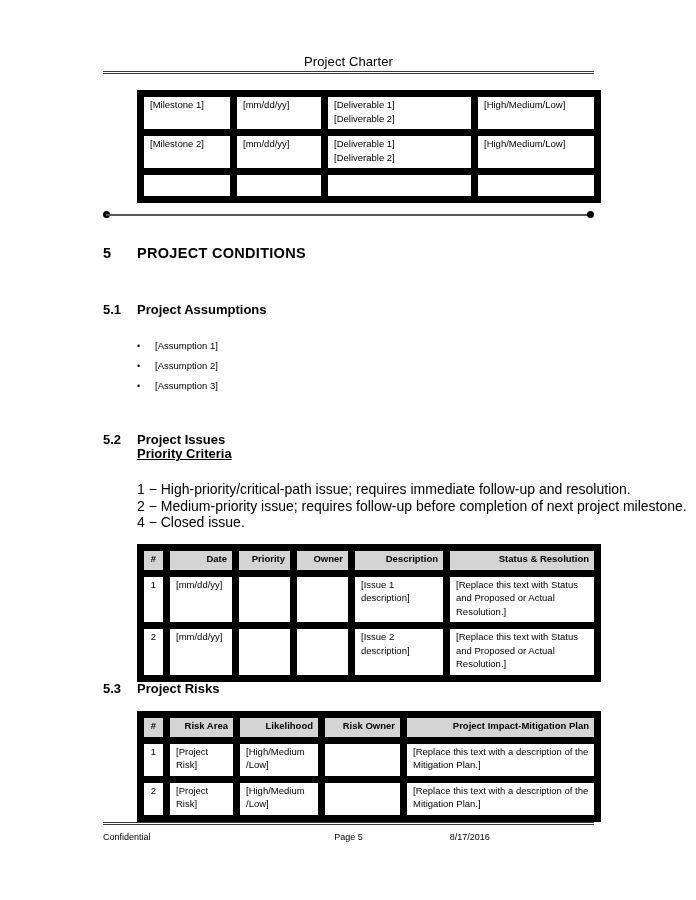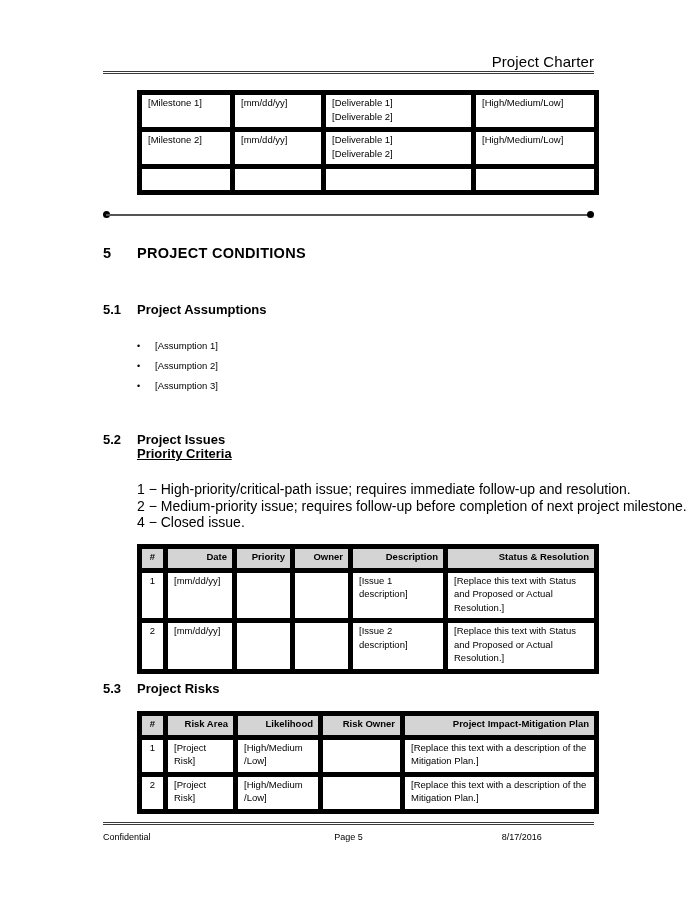--- a/index.html
+++ b/index.html
@@ -25,40 +25,40 @@
   }
 
   
   .header {
     position: absolute;
     left: 103px;
     top: 56px;
     width: 491px;
   }
   .header-title {
-    text-align: right;
-    font-size: 15px;
+    text-align: center;
+    font-size: 13px;
     line-height: 12px;
     letter-spacing: 0.1px;
   }
   .header-rule {
     margin-top: 3px;
     height: 3px;
     border-top: 1.5px solid #3a3a3a;
     border-bottom: 1.5px solid #3a3a3a;
     box-sizing: border-box;
   }
 
   
   table {
     border-collapse: collapse;
     table-layout: fixed;
   }
   table td, table th {
-    border: 5px solid #000000;
+    border: 7px solid #000000;
     vertical-align: top;
     padding: 1px 5px 4px 6px;
     font-size: 9.5px;
     line-height: 13.5px;
     font-weight: normal;
     text-align: left;
   }
   .hdr-cell {
     background: #d4d4d4;
     font-weight: bold;
@@ -197,21 +197,21 @@
   }
   .footer-row {
     margin-top: 6px;
     display: flex;
     font-size: 9px;
     line-height: 12px;
     gap: 29px;
   }
   .footer-left { flex: 1 1 0; text-align: left; }
   .footer-center { flex: 1 1 0; text-align: center; }
-  .footer-right { flex: 1 1 0; text-align: center; }
+  .footer-right { flex: 1 1 0; text-align: left; }
 </style>
 </head>
 <body>
 
 <div class="page">
 
   <div class="header">
     <div class="header-title">Project Charter</div>
     <div class="header-rule"></div>
   </div>

